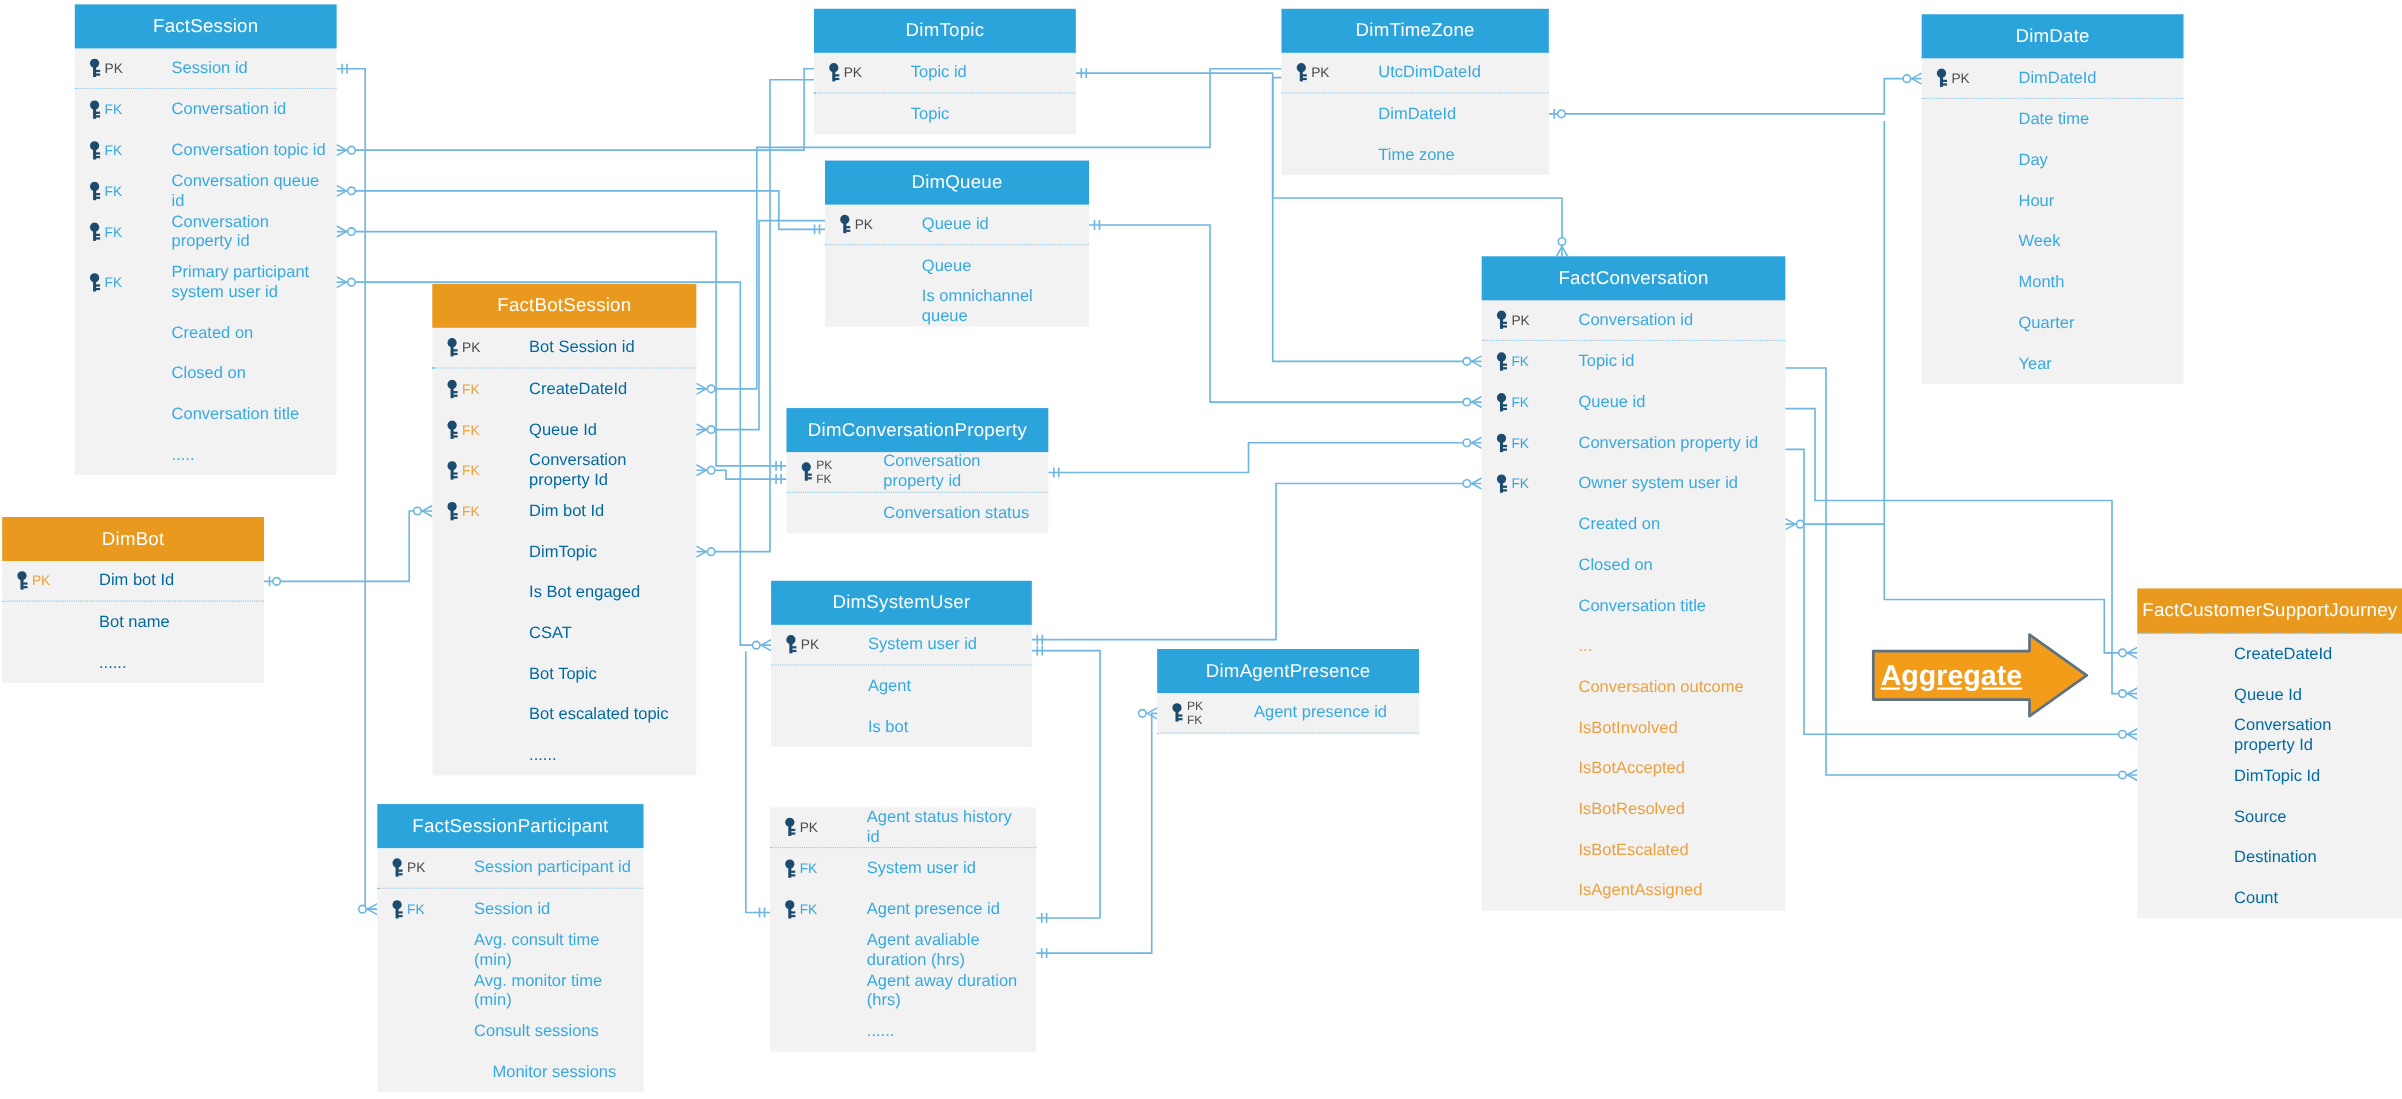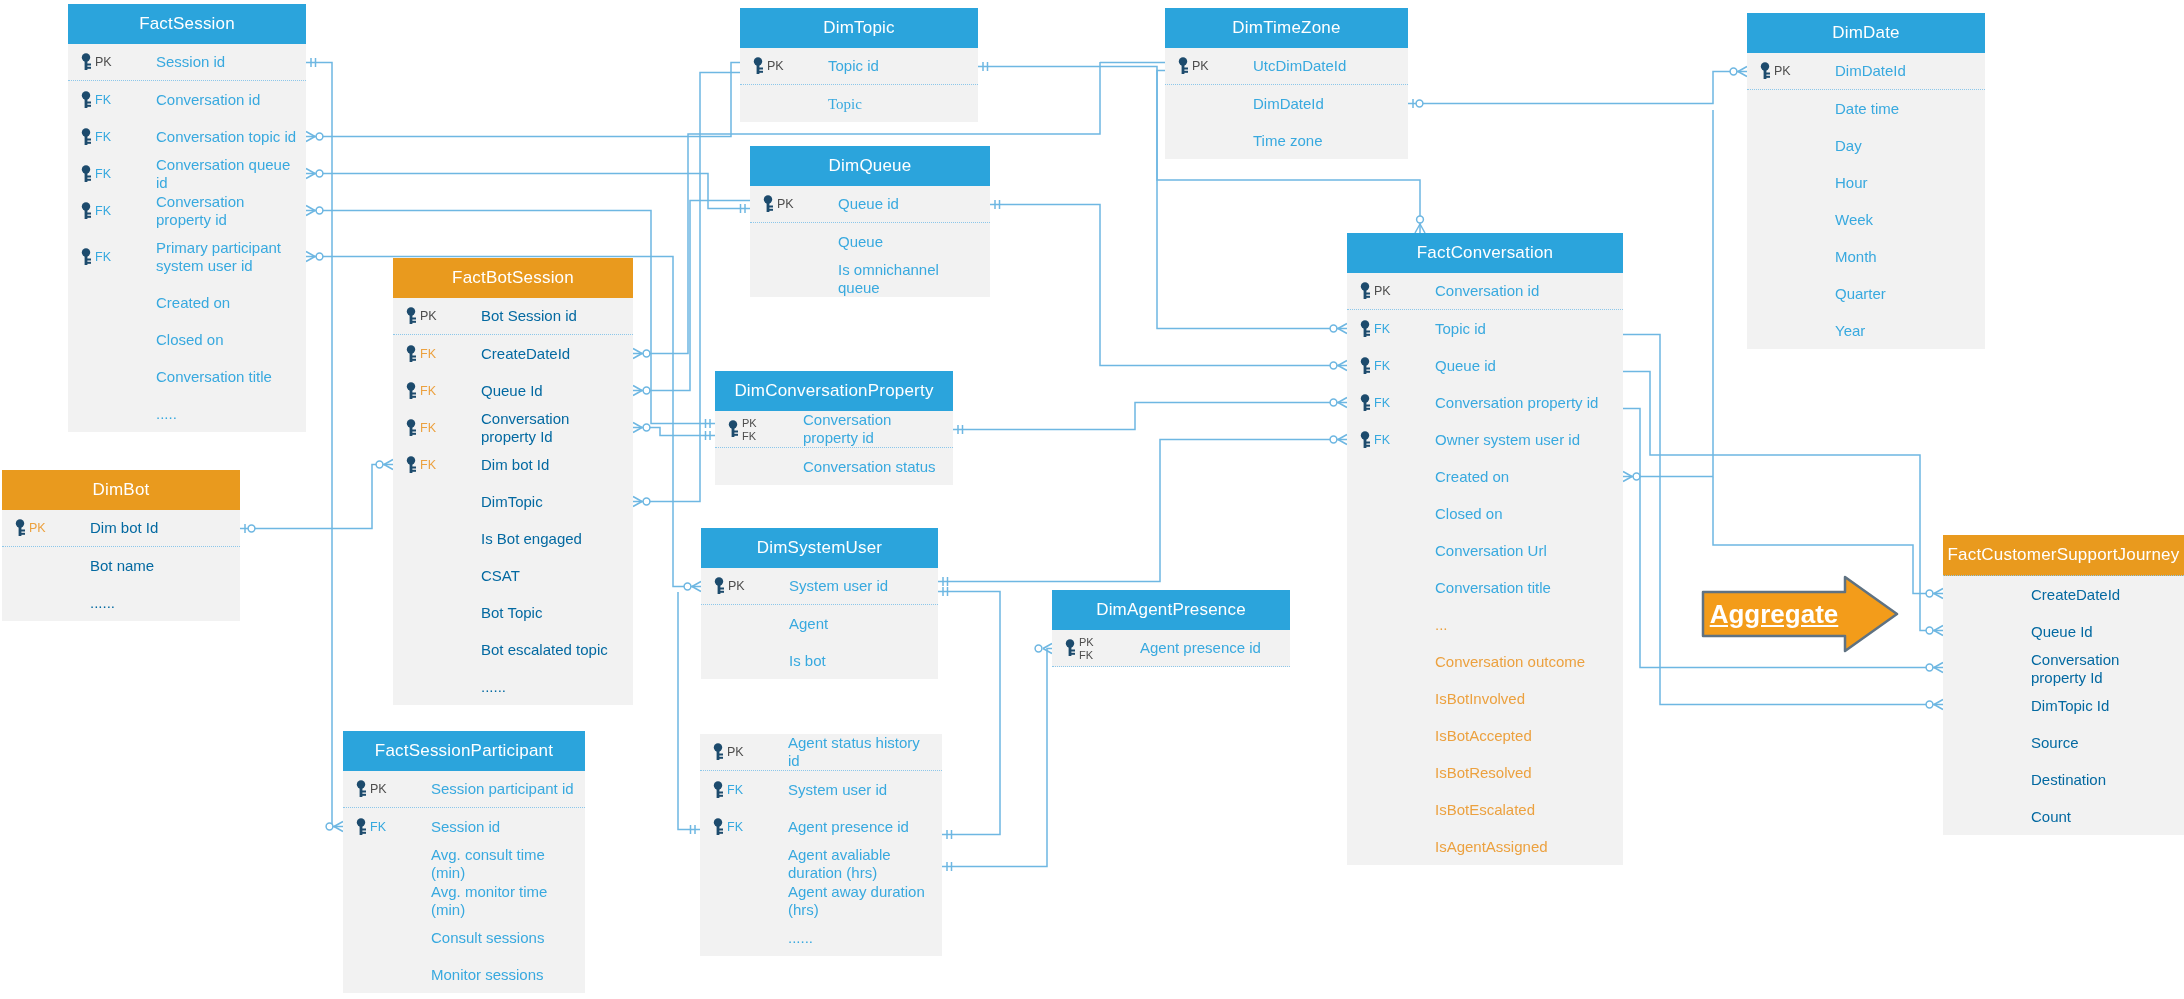--- a/index.html
+++ b/index.html
@@ -405,41 +405,41 @@
         </div>
         <div class="row" style="height: 37px;">
           <span class="label">Avg. consult time (min)</span>
         </div>
         <div class="row" style="height: 37px;">
           <span class="label">Avg. monitor time (min)</span>
         </div>
         <div class="row" style="height: 37px;">
           <span class="label">Consult sessions</span>
         </div>
-        <div class="row" style="height: 37px;">
+        <div class="row" style="height: 37px; justify-content: center;">
           <span class="label">Monitor sessions</span>
         </div>
       </div>
       <div class="tbl blue" style="left: 740px; top: 8px; width: 238px;">
         <div class="tbl-header">DimTopic</div>
         <div class="row divider" style="height: 37px;">
           <span class="keycol">
             <svg width="13" height="18">
               <g fill="#1D4B6D">
                 <circle cx="6" cy="4.5" r="4.2"></circle>
                 <rect x="4.6" y="7" width="2.8" height="10"></rect>
                 <rect x="7" y="10.5" width="4" height="2"></rect>
                 <rect x="7" y="13.8" width="4" height="2"></rect>
               </g>
             </svg>
             <span class="klabel pk">PK</span>
           </span>
           <span class="label">Topic id</span>
         </div>
-        <div class="row" style="height: 37px; font-family: Liberation Serif, serif;">
+        <div class="row" style="height: 37px;">
           <span class="label">Topic</span>
         </div>
       </div>
       <div class="tbl blue" style="left: 750px; top: 146px; width: 240px;">
         <div class="tbl-header">DimQueue</div>
         <div class="row divider" style="height: 37px;">
           <span class="keycol">
             <svg width="13" height="18">
               <g fill="#1D4B6D">
                 <circle cx="6" cy="4.5" r="4.2"></circle>
@@ -671,23 +671,20 @@
             </svg>
             <span class="klabel fk">FK</span>
           </span>
           <span class="label">Owner system user id</span>
         </div>
         <div class="row" style="height: 37px;">
           <span class="label">Created on</span>
         </div>
         <div class="row" style="height: 37px;">
           <span class="label">Closed on</span>
-        </div>
-        <div class="row" style="height: 37px;">
-          <span class="label">Conversation Url</span>
         </div>
         <div class="row" style="height: 37px;">
           <span class="label">Conversation title</span>
         </div>
         <div class="row orange" style="height: 37px;">
           <span class="label">...</span>
         </div>
         <div class="row orange" style="height: 37px;">
           <span class="label">Conversation outcome</span>
         </div>

